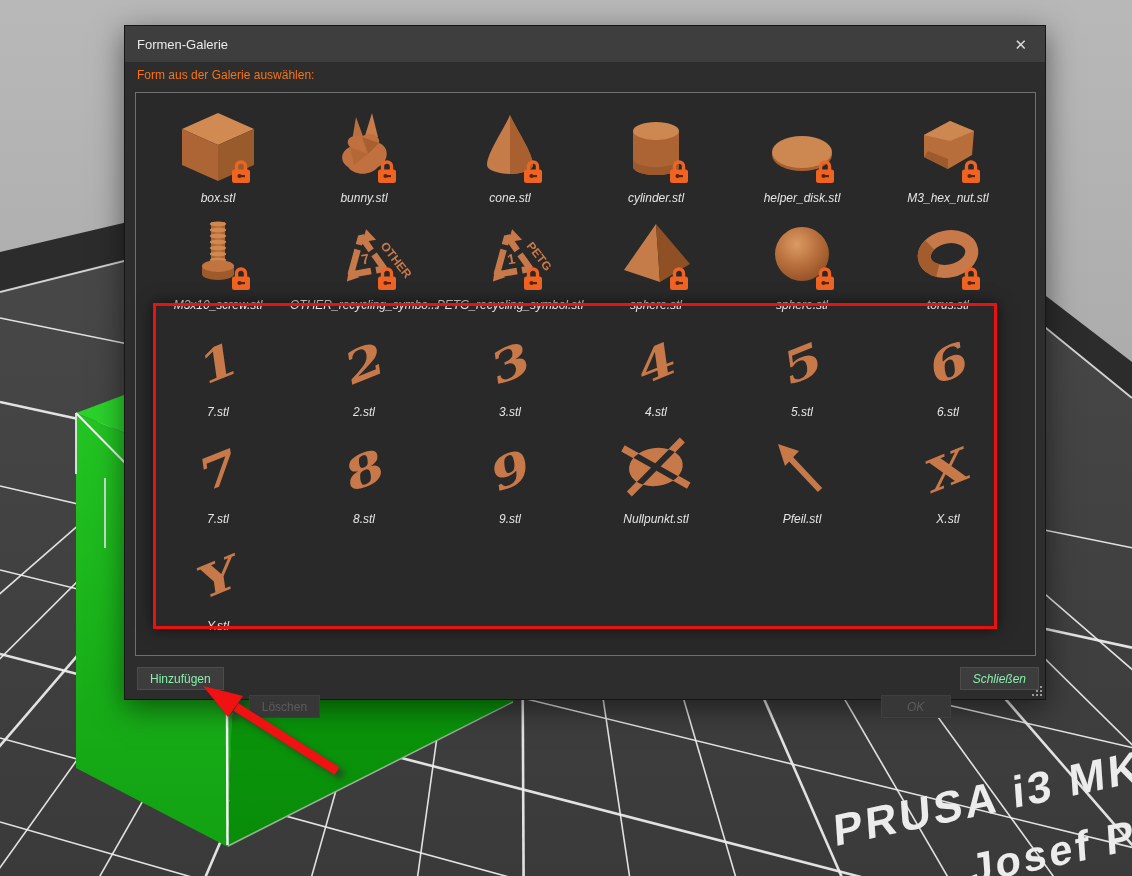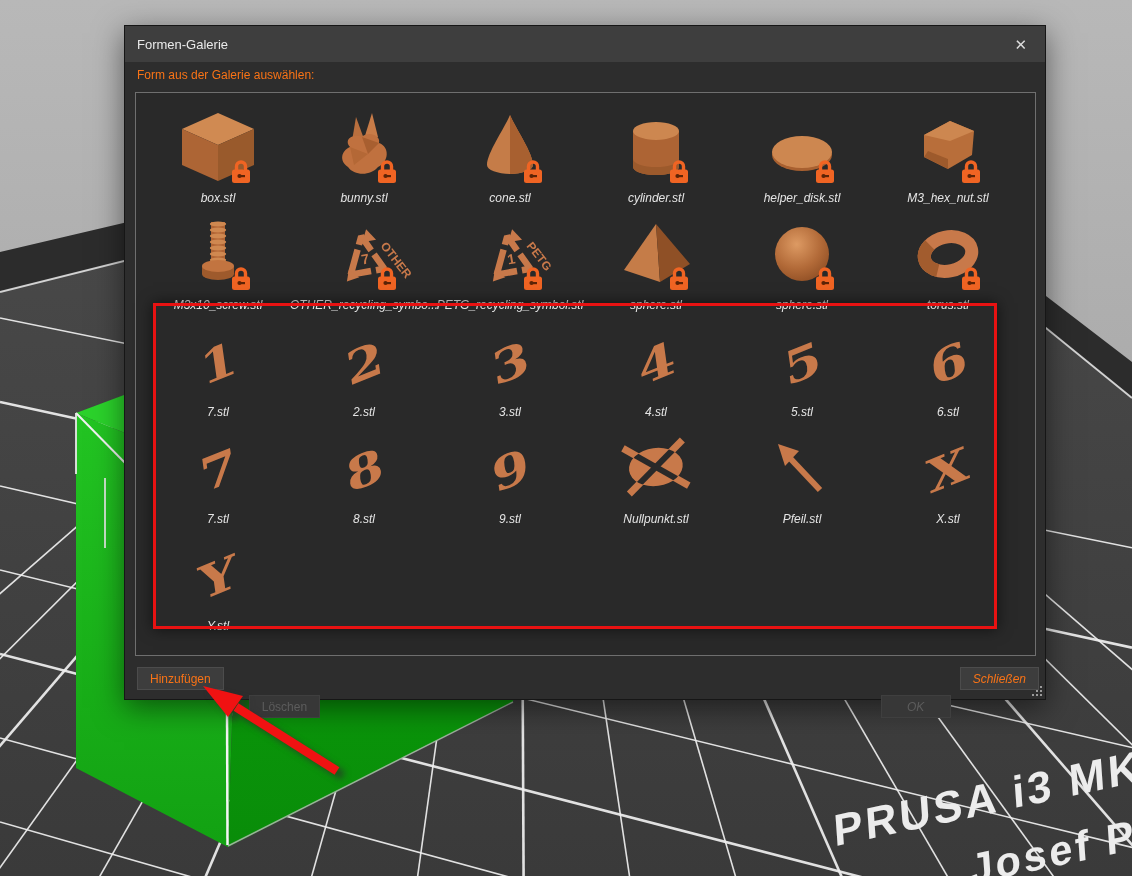--- a/index.html
+++ b/index.html
@@ -34,21 +34,21 @@
   .lock{position:absolute;left:calc(50% + 12px);bottom:2px;}
   .glyph{font-family:"DejaVu Serif", serif;font-weight:bold;font-size:56px;
          color:#c8794a;display:inline-block;line-height:1;
          transform:rotate(-22deg) skewX(-14deg) scaleY(.78);}
   .red-box{position:absolute;left:17px;top:210px;width:838px;height:320px;
            border:3px solid #e81212;box-shadow:0 0 14px rgba(0,0,0,.6);
            pointer-events:none;}
   .btn-row-left{position:absolute;left:12px;top:641px;display:flex;gap:25px;}
   .btn-row-right{position:absolute;right:6px;top:641px;display:flex;gap:9px;font-style:italic;}
   .btn{min-width:70px;height:23px;background:#3d3d3d;border:1px solid #4c4c4c;
-       color:#f97316;font-size:12px;display:flex;align-items:center;
+       color:#86efac;font-size:12px;display:flex;align-items:center;
        justify-content:center;padding:0 12px;box-sizing:border-box;}
   .btn.disabled{background:#373737;border-color:#3f3f3f;color:#5c5c5c;margin-top:28px;}
   .grip{position:absolute;right:2px;bottom:2px;}
 
   #arrow-overlay{position:absolute;left:0;top:0;z-index:50;pointer-events:none;}
 </style>
 </head>
 <body>
 
 <svg id="scene" width="1132" height="876" viewBox="0 0 1132 876">

